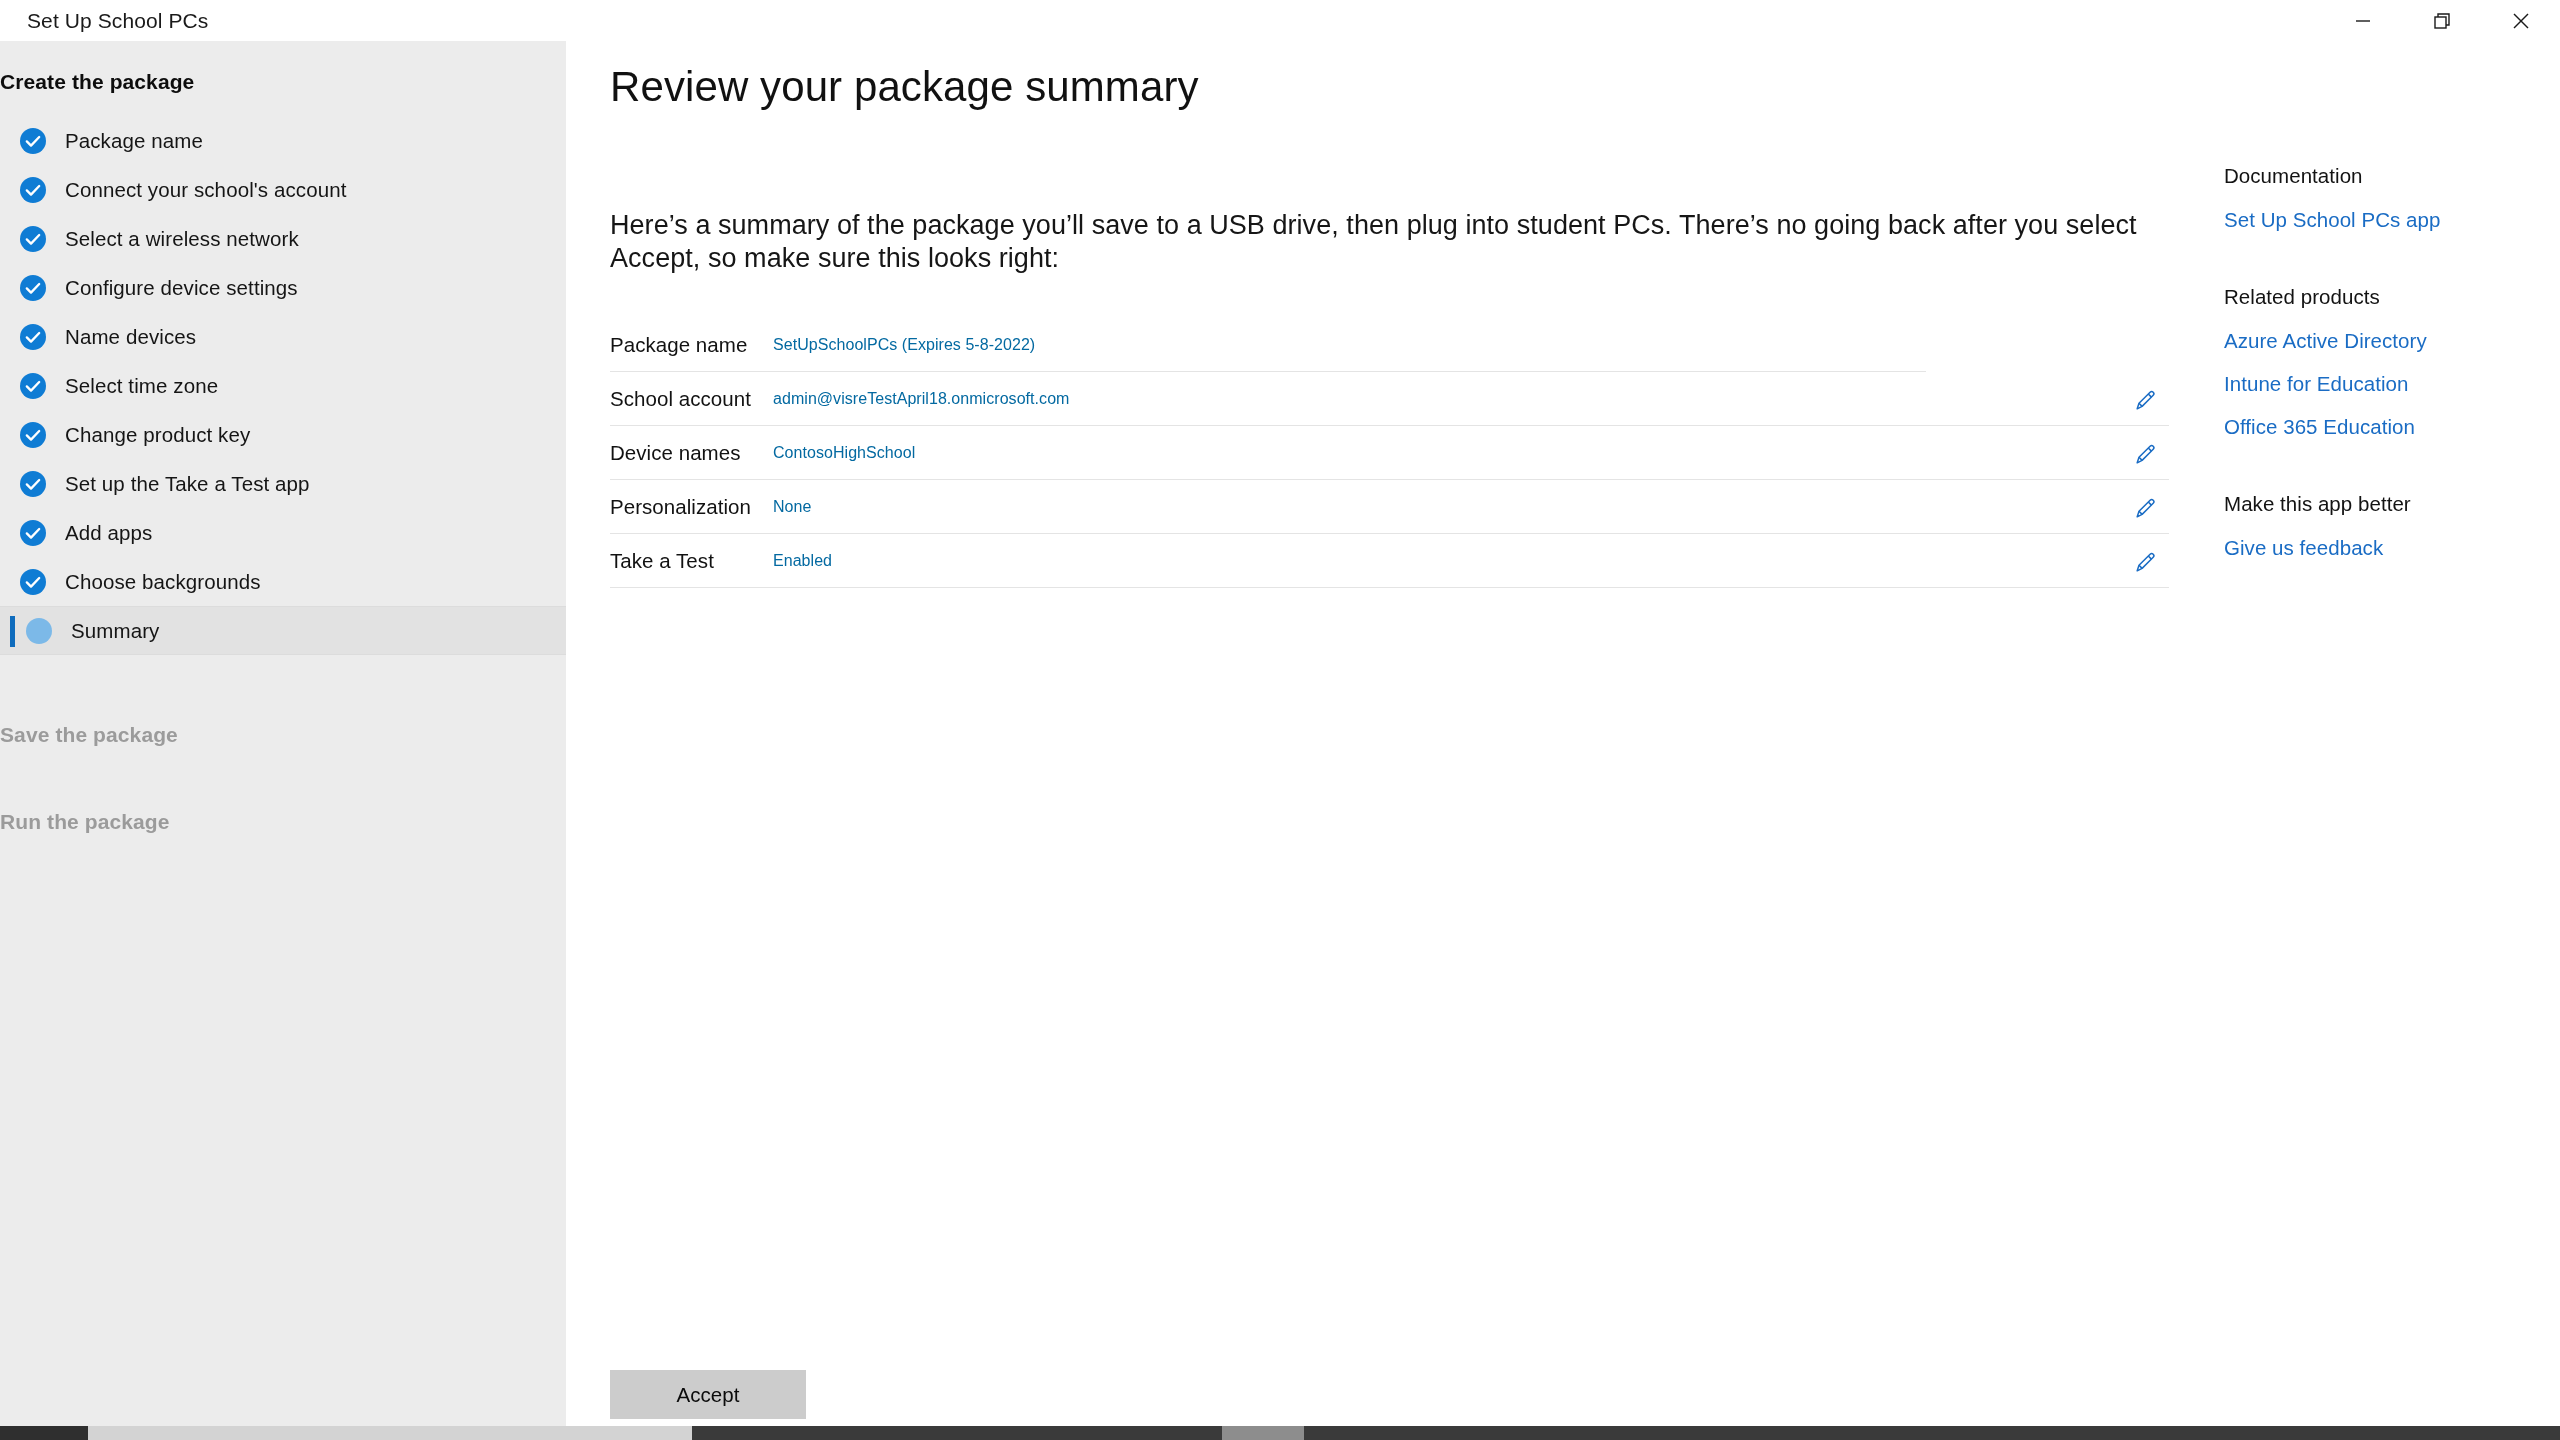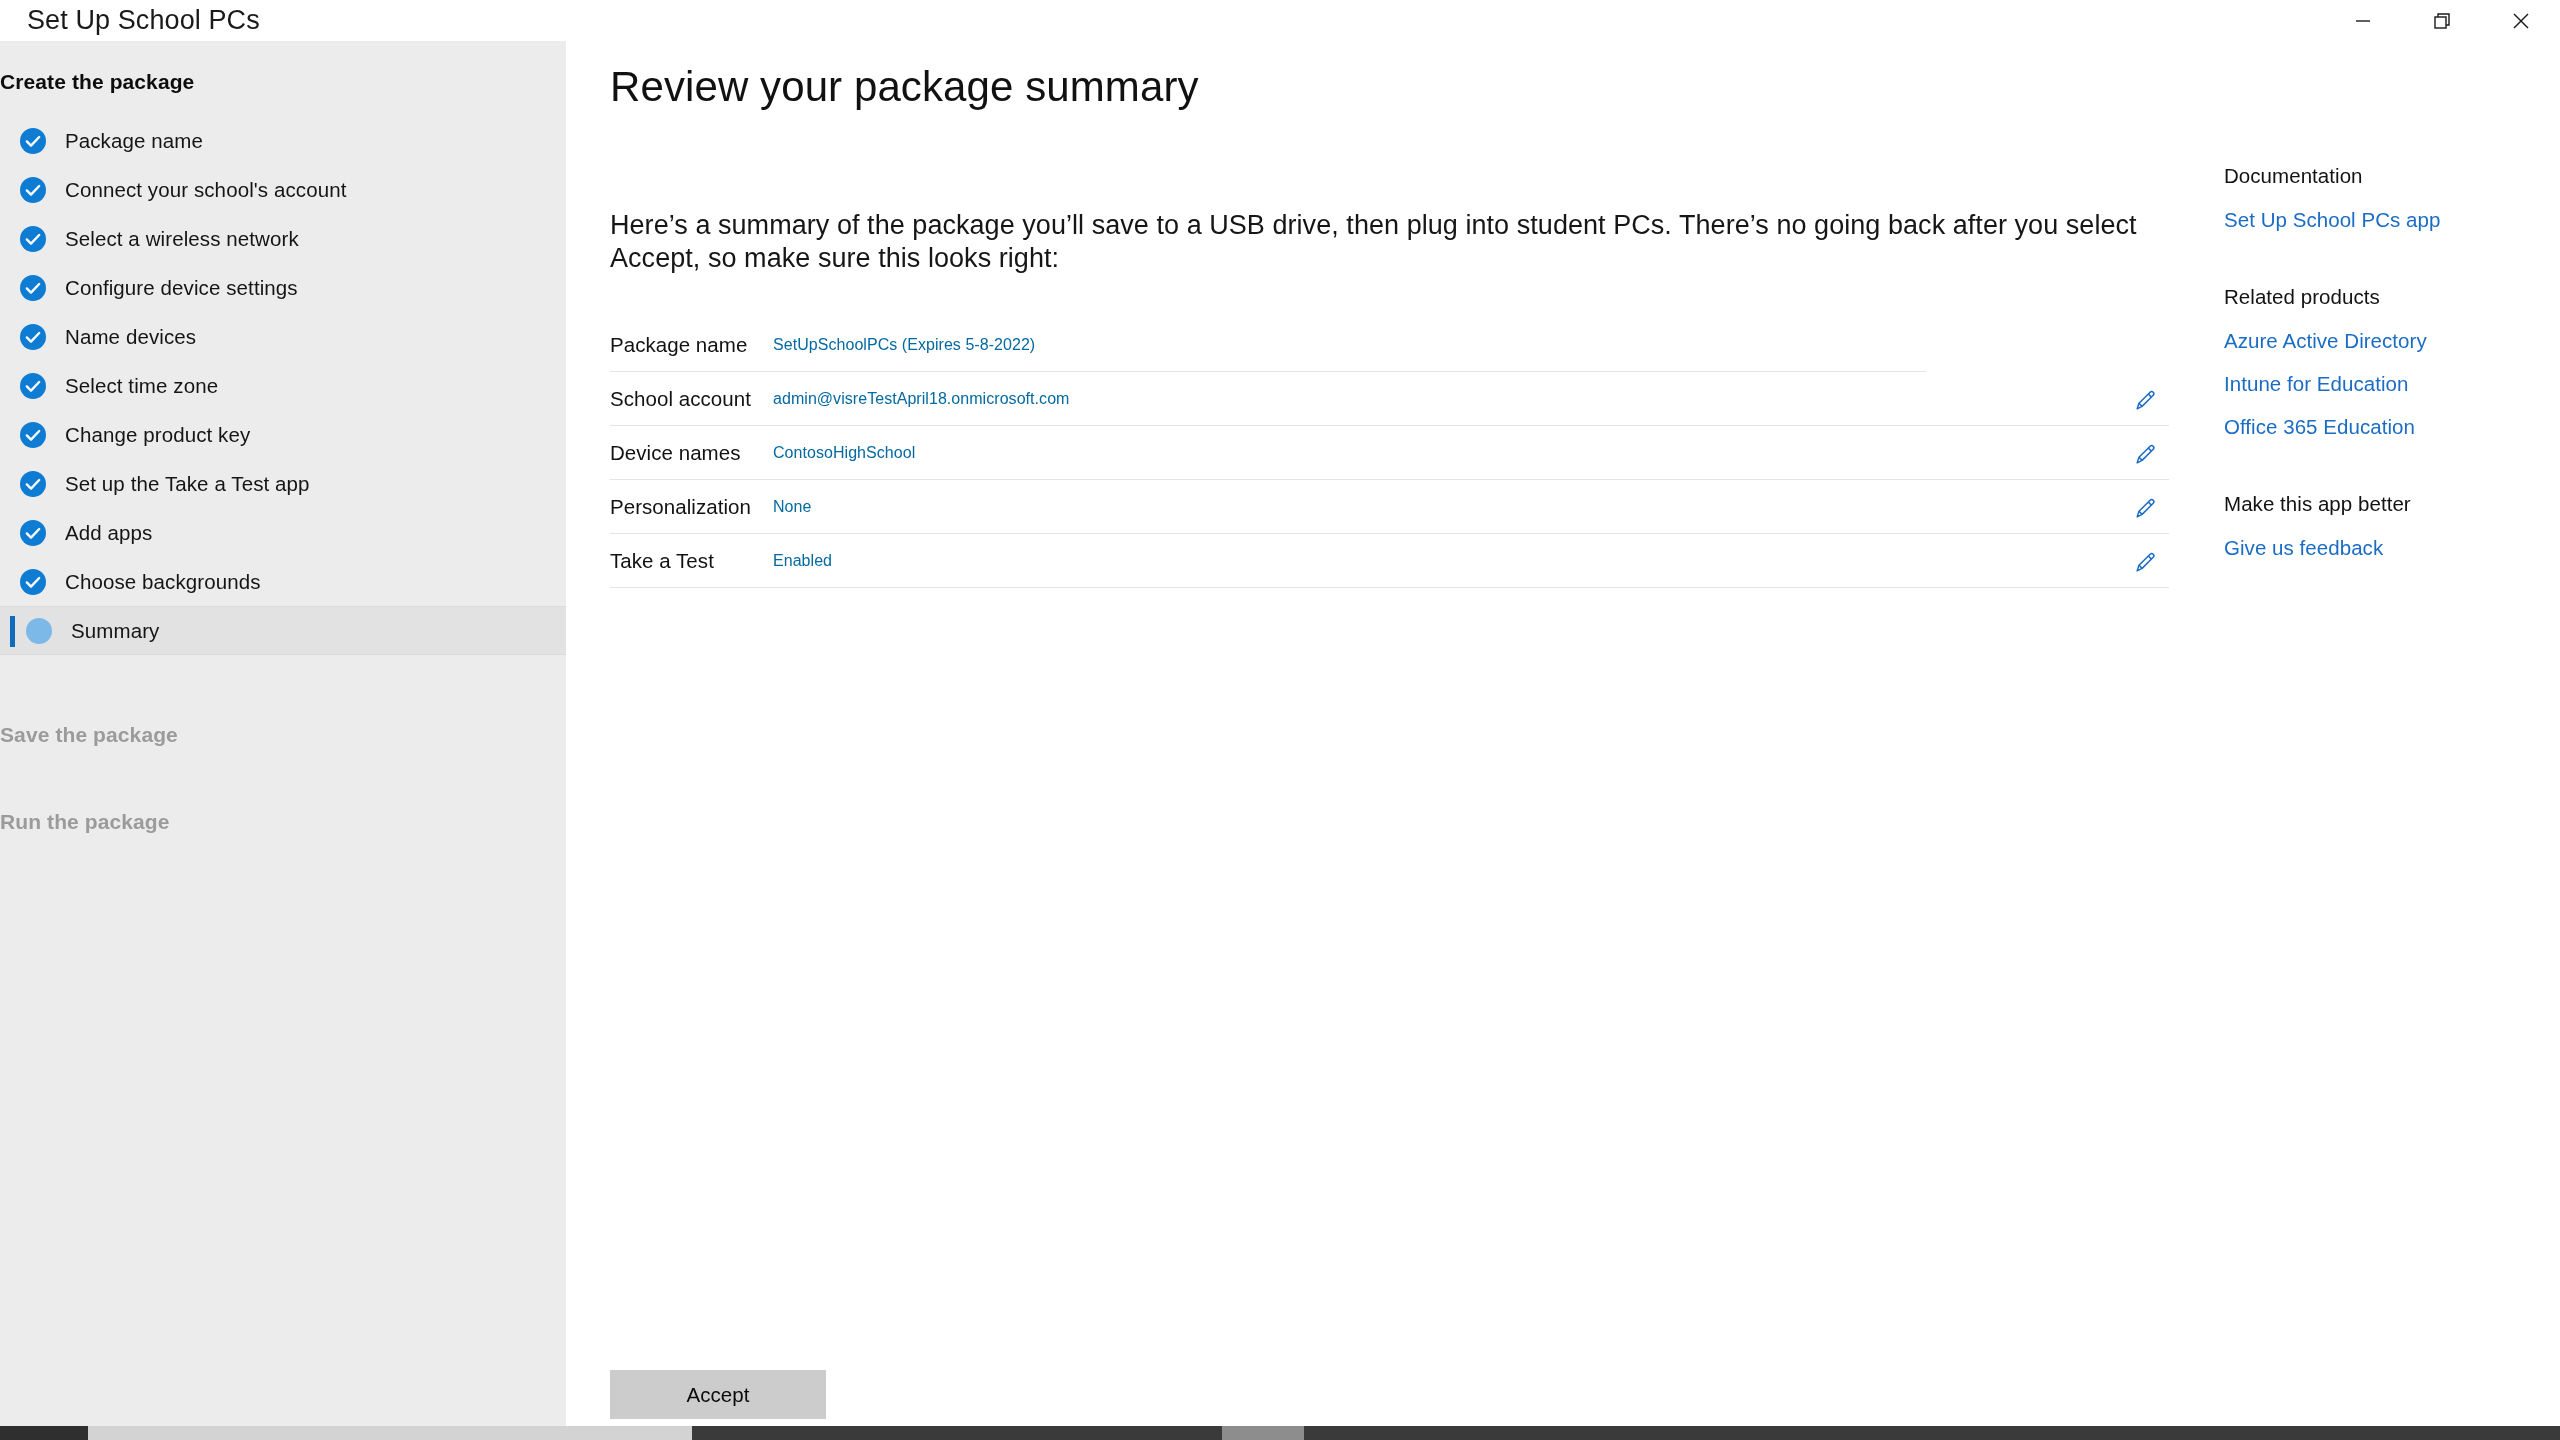--- a/index.html
+++ b/index.html
@@ -17,21 +17,21 @@
     position: absolute;
     top: 0; left: 0;
     width: 2560px;
     height: 41px;
     background: #ffffff;
     display: flex;
     align-items: center;
   }
   .titlebar-text {
     margin-left: 27px;
-    font-size: 27px;
+    font-size: 21px;
     color: #1a1a1a;
     letter-spacing: .1px;
     white-space: nowrap;
   }
   .win-controls {
     position: absolute;
     top: 0; right: 0;
     height: 41px;
     display: flex;
   }
@@ -207,21 +207,21 @@
     line-height: 43px;
     white-space: nowrap;
     letter-spacing: .05px;
   }
 
   
   .accept-btn {
     position: absolute;
     left: 44px;
     top: 1329px;
-    width: 216px;
+    width: 196px;
     height: 49px;
     background: #cccccc;
     border: none;
     font-family: "Liberation Sans", sans-serif;
     font-size: 20.5px;
     color: #0b0b0b;
     letter-spacing: .05px;
   }
 
   

